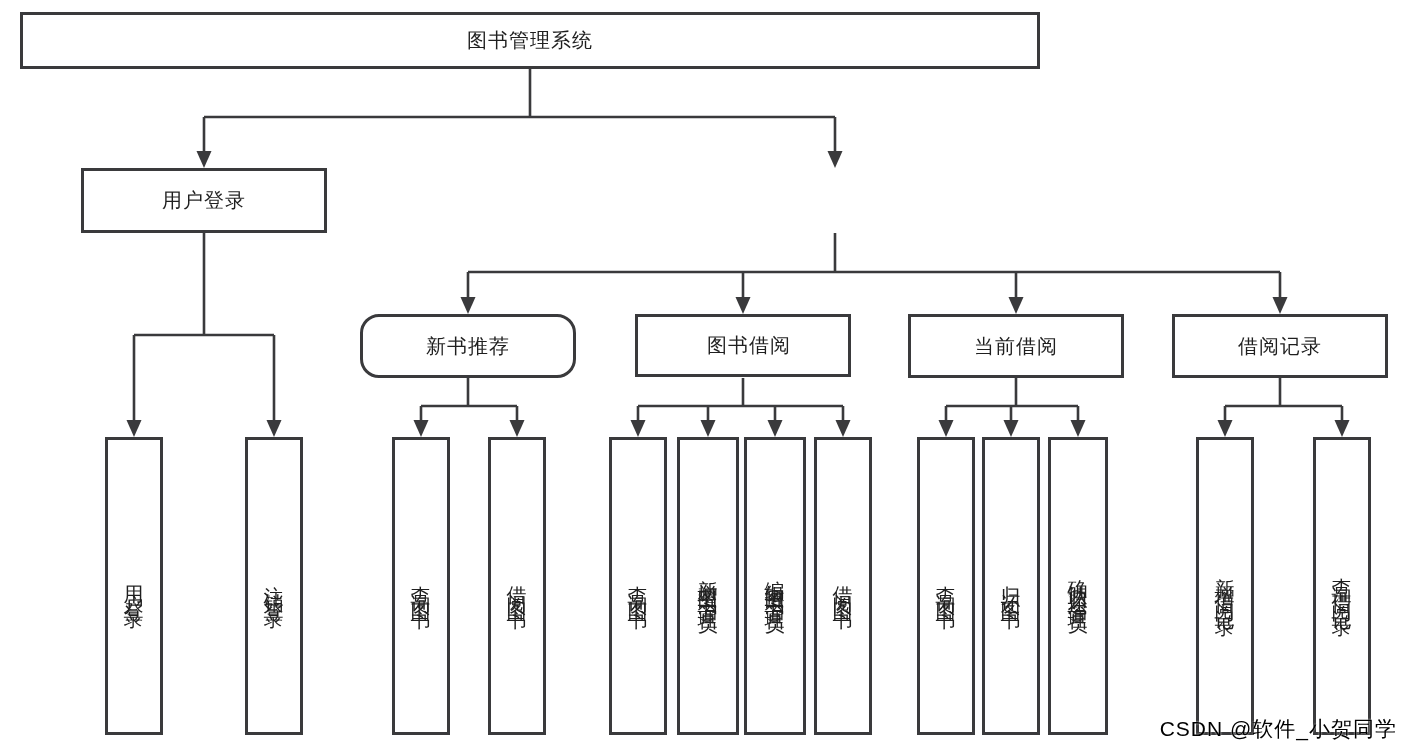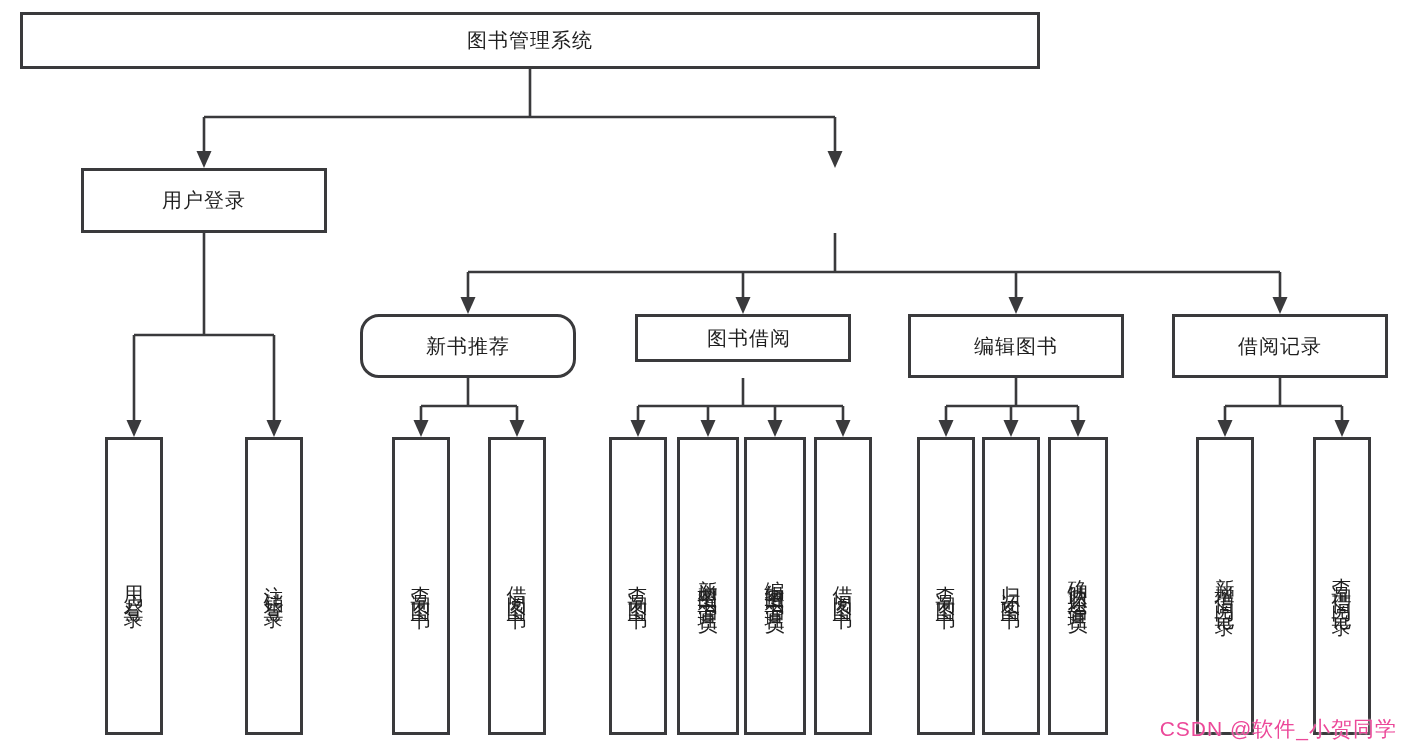--- a/index.html
+++ b/index.html
@@ -34,21 +34,21 @@
     text-orientation: mixed;
     letter-spacing: 8px;
     white-space: normal;
     line-height: 1;
   }
   .watermark {
     position: absolute;
     right: 8px;
     bottom: 4px;
     font-size: 21px;
-    color: #ec4899;
+    color: #000000;
     text-shadow: 0 0 2px #ffffff;
     letter-spacing: 1px;
   }
 </style>
 </head>
 <body>
 
 <div class="stage">
 
   <svg class="connector-svg" viewBox="0 0 1405 747" xmlns="http://www.w3.org/2000/svg">
@@ -87,22 +87,22 @@
       <polygon points="1217.5,420 1232.5,420 1225,437"></polygon>
       <polygon points="1334.5,420 1349.5,420 1342,437"></polygon>
     </g>
   </svg>
 
   <div class="box" style="left:20px; top:12px; width:1020px; height:57px;">图书管理系统</div>
 
   <div class="box" style="left:81px; top:168px; width:246px; height:65px;">用户登录</div>
 
   <div class="box" style="left:360px; top:314px; width:216px; height:64px;border-radius:19px;">新书推荐</div>
-  <div class="box" style="left:635px; top:314px; width:216px; height:48px;padding-left:12px;">图书借阅</div>
-  <div class="box" style="left:908px; top:314px; width:216px; height:64px;">编辑图书</div>
+  <div class="box" style="left:635px; top:314px; width:216px; height:63px;padding-left:12px;">图书借阅</div>
+  <div class="box" style="left:908px; top:314px; width:216px; height:64px;">当前借阅</div>
   <div class="box" style="left:1172px; top:314px; width:216px; height:64px;">借阅记录</div>
 
   <div class="box vbox" style="left:105px; top:437px; width:58px; height:298px;">用户登录</div>
   <div class="box vbox" style="left:245px; top:437px; width:58px; height:298px;">注销登录</div>
 
   <div class="box vbox" style="left:392px; top:437px; width:58px; height:298px;">查询图书</div>
   <div class="box vbox" style="left:488px; top:437px; width:58px; height:298px;">借阅图书</div>
 
   <div class="box vbox" style="left:609px; top:437px; width:58px; height:298px;">查询图书</div>
   <div class="box vbox" style="left:677px; top:437px; width:62px; height:298px; letter-spacing:5px;">新增图书（管理员）</div>

